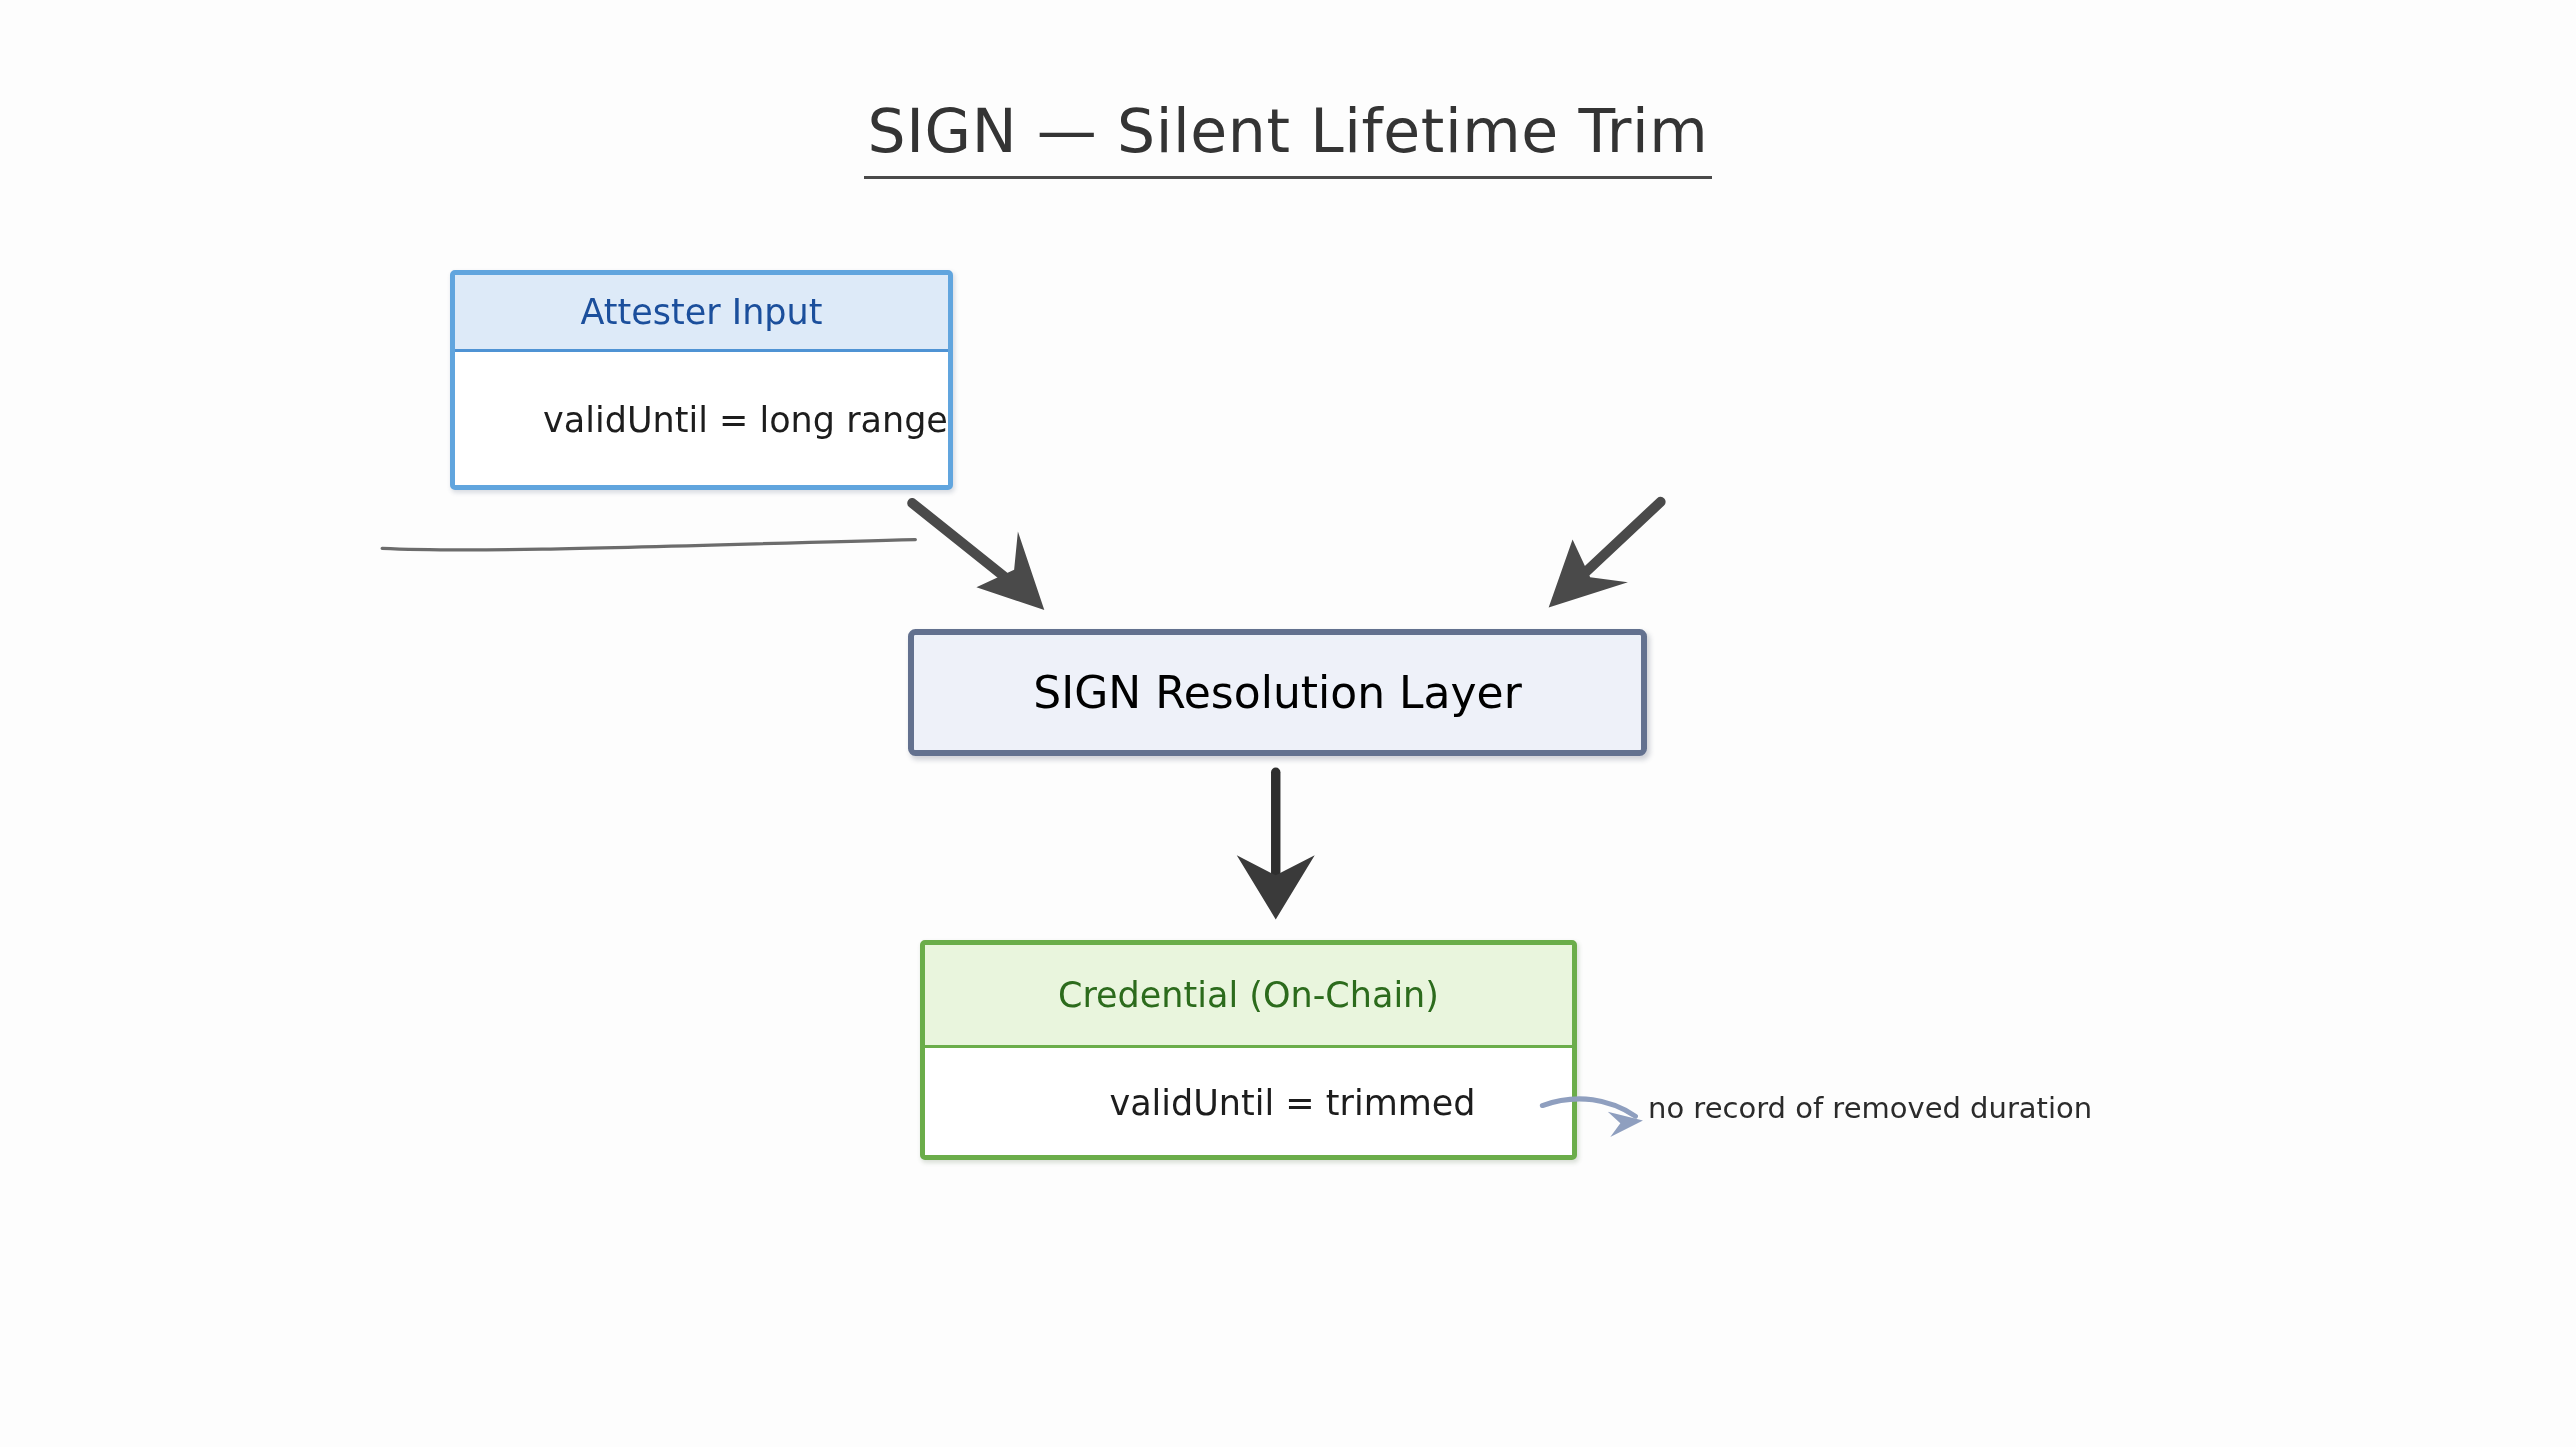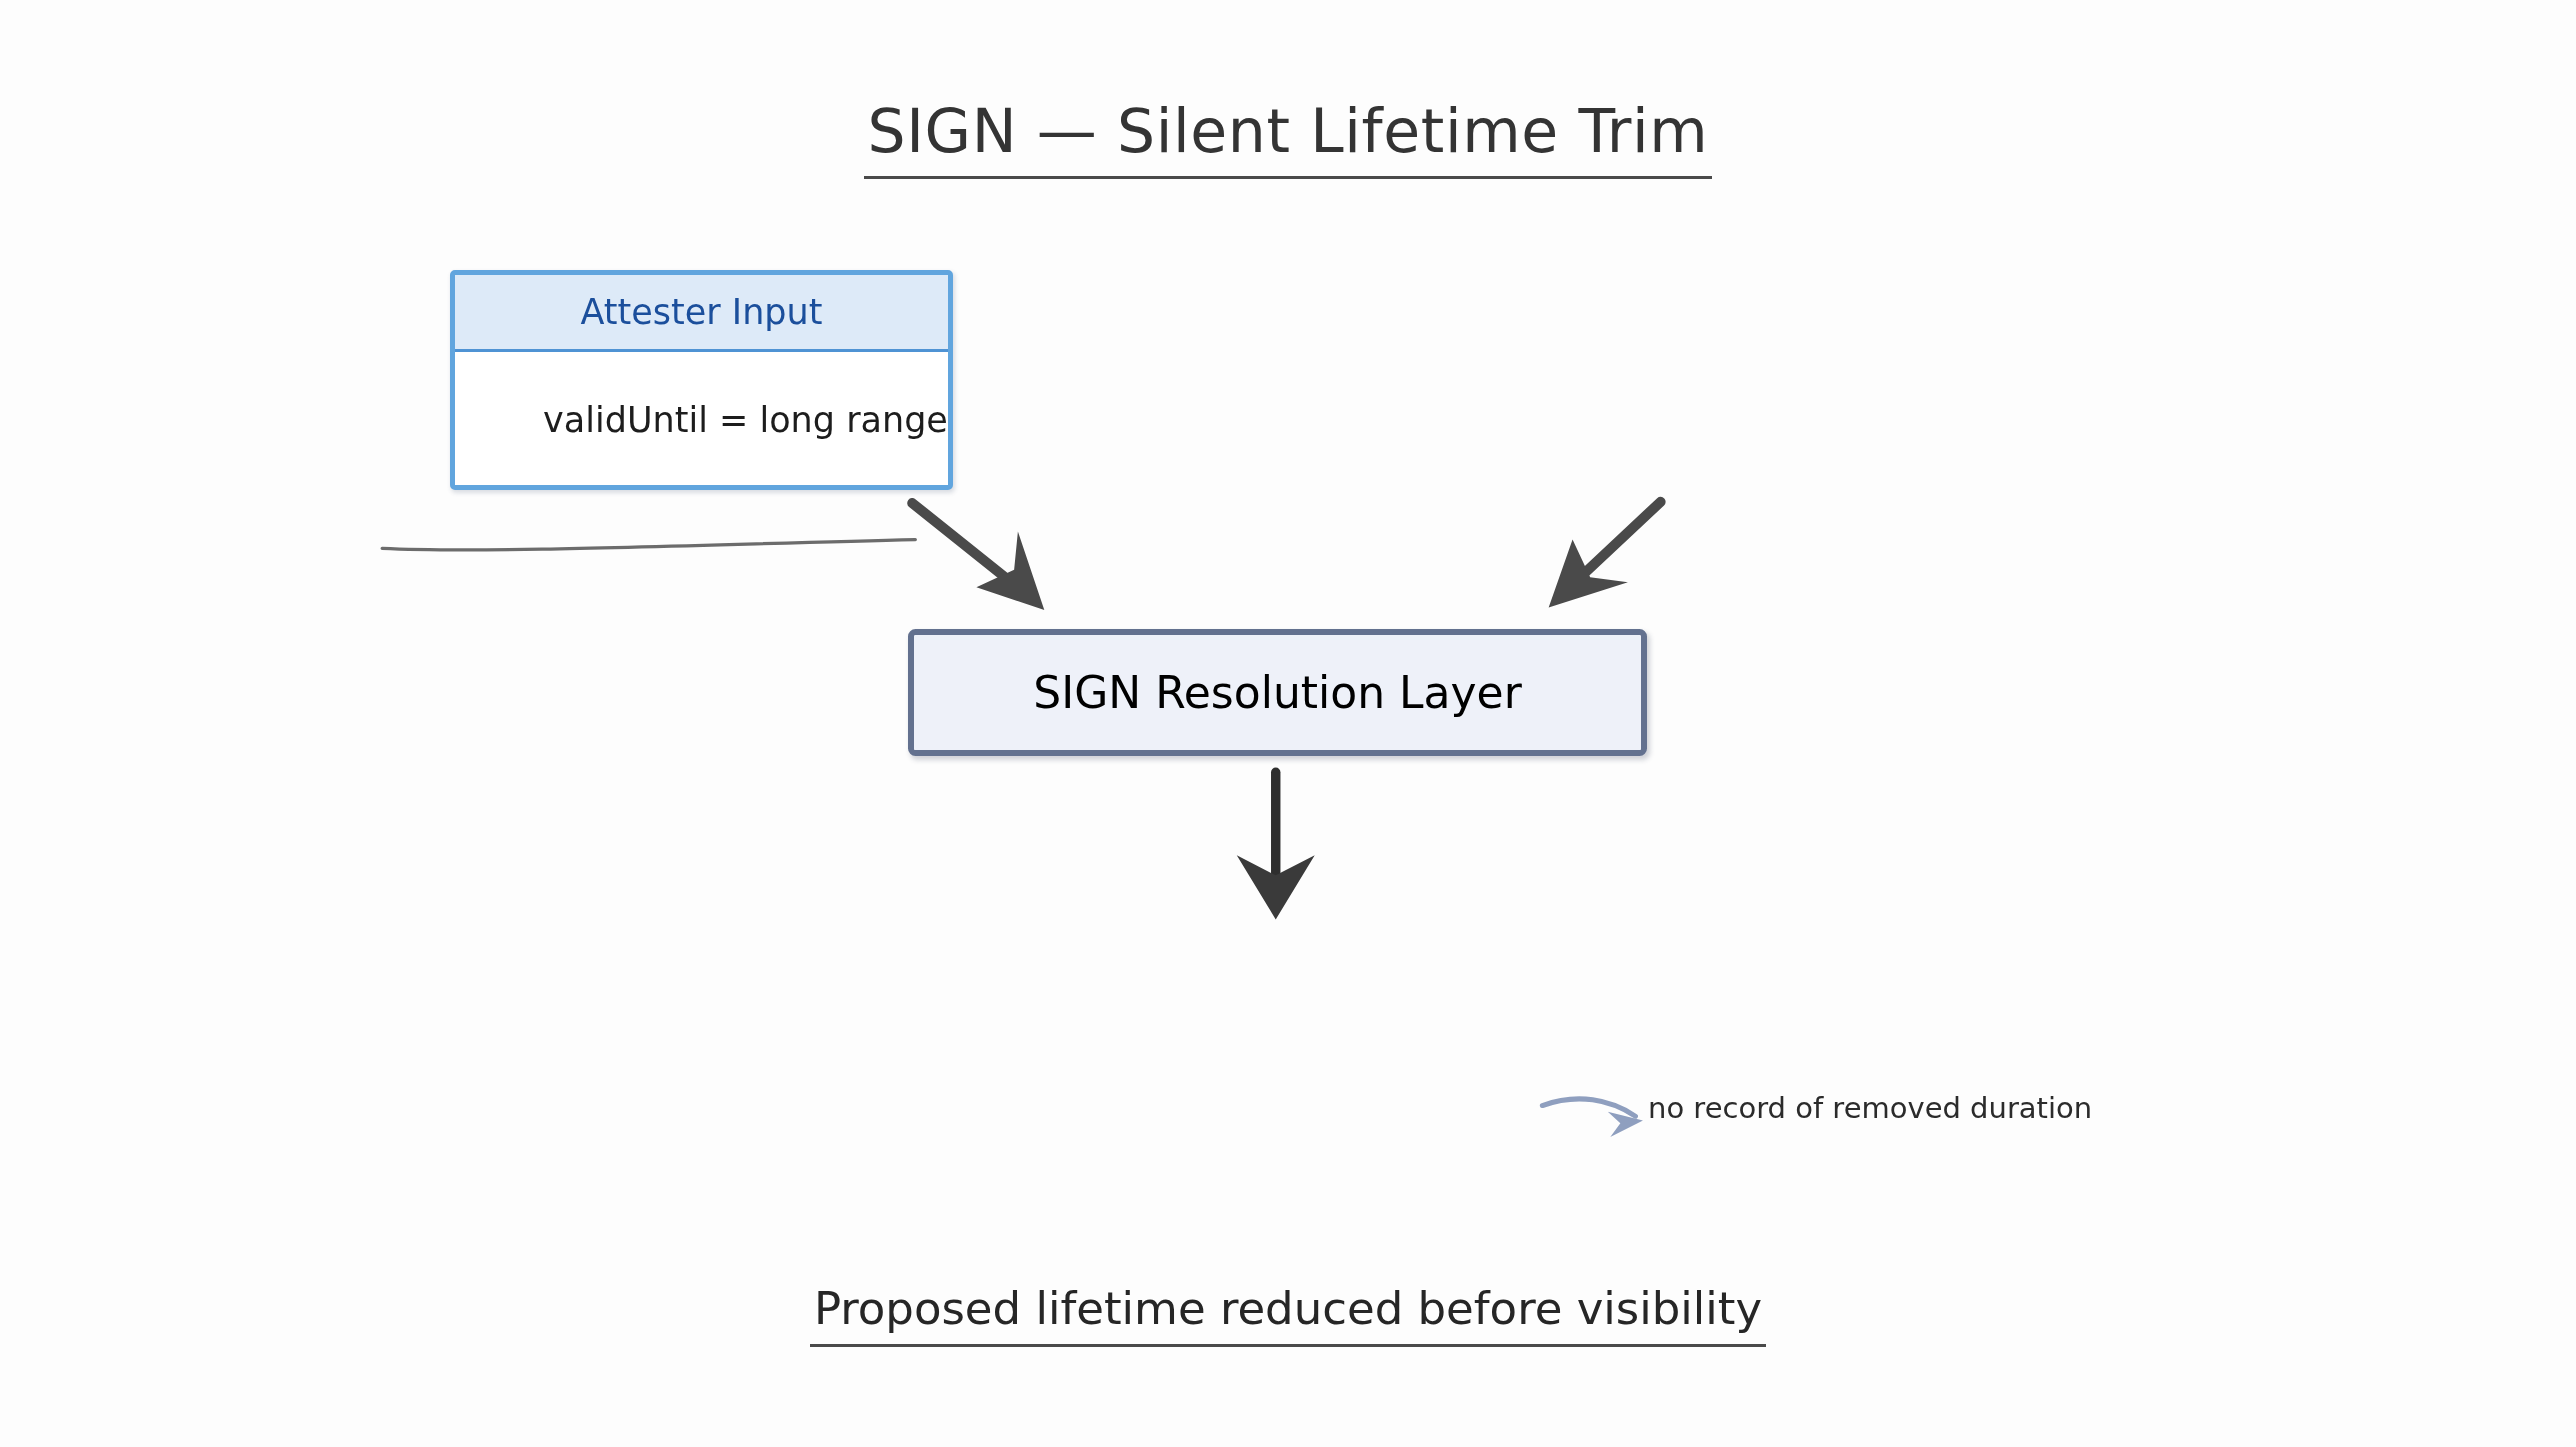--- a/index.html
+++ b/index.html
@@ -203,27 +203,28 @@
   <div class="node" id="node-attester">
     <div class="hdr">Attester Input</div>
     <div class="bdy">validUntil = long range</div>
   </div>
 
 
   <div class="node" id="node-sign">
     <div class="solo">SIGN Resolution Layer</div>
   </div>
 
+  <div class="node" id="node-credential">
+    <div class="hdr">Credential (On-Chain)</div>
+    <div class="bdy">validUntil = trimmed</div>
+  </div>
 
 
   <div class="annot" id="annot-norecord">no record of removed duration</div>
 
-  <div class="caption-wrap">
-    <span class="caption-text">Proposed lifetime reduced before visibility</span>
-  </div>
 
   <svg id="arrows" viewBox="0 0 4095 2301">
 
     <path d="M 607 872 C 780 880 1120 866 1455 858" stroke="#6c6c6c" stroke-width="5" fill="none" stroke-linecap="round"></path>
 
     <g>
       <path d="M 1450 800 L 1644 955" stroke="#4a4a4a" stroke-width="16" fill="none" stroke-linecap="round"></path>
       <path d="M 1660 970 L 1552 934 L 1612 906 L 1618 845 Z" fill="#4a4a4a"></path>
     </g>
 

